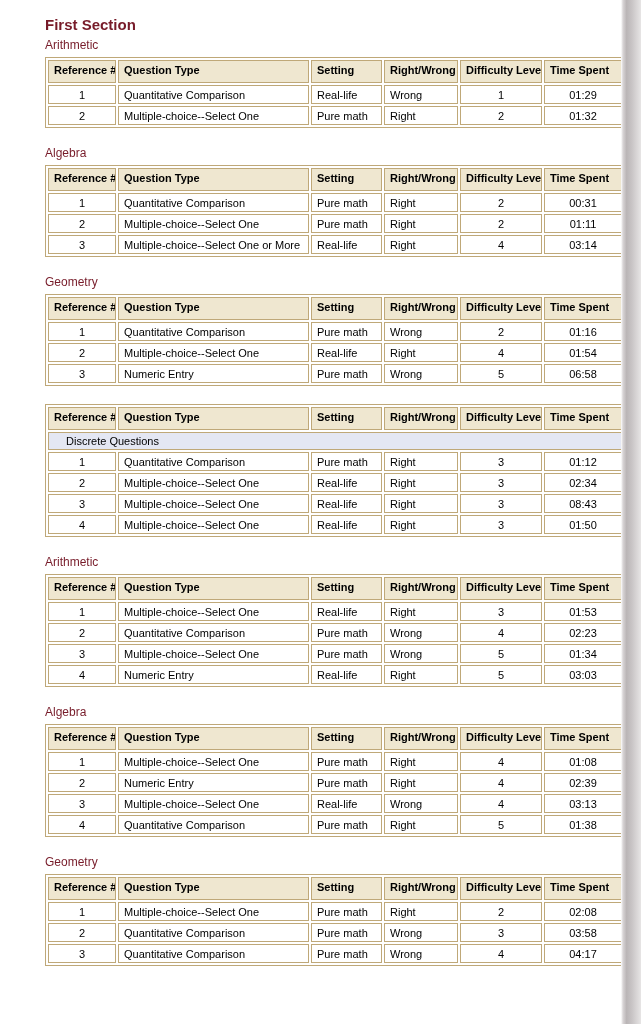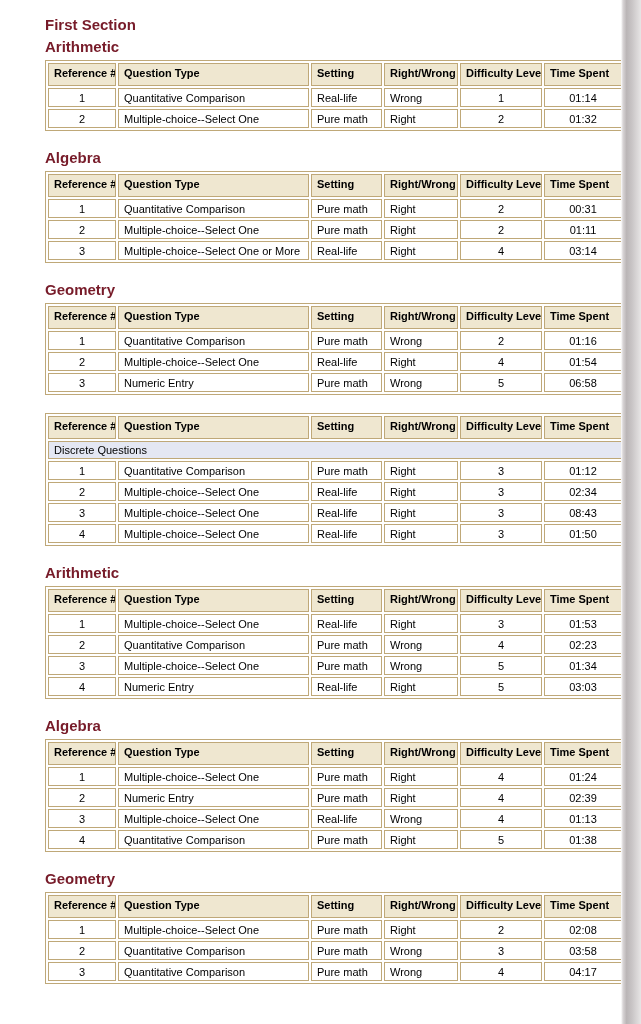--- a/index.html
+++ b/index.html
@@ -23,21 +23,21 @@
   .content{padding:16px 24px 0 45px;}
   .edge-shadow{
     position:absolute;top:0;right:0;width:20px;height:1024px;
     background:linear-gradient(to right,#ffffff 0%,#d8d4d5 10%,#bab5b6 28%,#c9c5c6 55%,#e7e5e5 100%);
   }
   .section-title{
     font-size:15px;font-weight:bold;color:var(--heading-color);
     margin:0 0 5px 0;letter-spacing:0;
   }
   .category-title{
-    font-size:15px;font-weight:bold;color:var(--heading-color);
+    font-size:12px;font-weight:normal;color:var(--heading-color);
     margin:0 0 5px 0;
   }
   .category{margin-bottom:18px;}
   table.results-table{
     width:572px;
     table-layout:fixed;
     border-collapse:separate;
     border-spacing:2px;
     background:var(--page-bg);
     border:1px solid var(--table-border);
@@ -65,21 +65,21 @@
     padding:3px 5px 2px 5px;
     height:18px;
     white-space:nowrap;
     overflow:hidden;
   }
   td.cell-reference,td.cell-difficulty,td.cell-time_spent{text-align:center;}
   td.group-cell{
     background:var(--group-row-bg);
     text-align:left;
     height:16px;
-    padding:2px 5px;
+    padding:2px 17px;
   }
 </style>
 </head>
 <body>
 
 <div class="page">
   <div class="content">
   <section class="report-section">
     <h1 class="section-title">First Section</h1>
     <div class="categories">
@@ -104,21 +104,21 @@
                   <th>Time Spent</th>
                 </tr>
       </thead>
       <tbody>
                 <tr>
                   <td class="cell-reference">1</td>
                   <td class="cell-question_type">Quantitative Comparison</td>
                   <td class="cell-setting">Real-life</td>
                   <td class="cell-right_wrong">Wrong</td>
                   <td class="cell-difficulty">1</td>
-                  <td class="cell-time_spent">01:14</td>
+                  <td class="cell-time_spent">01:29</td>
                 </tr>
                 <tr>
                   <td class="cell-reference">2</td>
                   <td class="cell-question_type">Multiple-choice--Select One</td>
                   <td class="cell-setting">Pure math</td>
                   <td class="cell-right_wrong">Right</td>
                   <td class="cell-difficulty">2</td>
                   <td class="cell-time_spent">01:32</td>
                 </tr>
               </tbody>
@@ -368,37 +368,37 @@
                   <th>Time Spent</th>
                 </tr>
       </thead>
       <tbody>
                 <tr>
                   <td class="cell-reference">1</td>
                   <td class="cell-question_type">Multiple-choice--Select One</td>
                   <td class="cell-setting">Pure math</td>
                   <td class="cell-right_wrong">Right</td>
                   <td class="cell-difficulty">4</td>
-                  <td class="cell-time_spent">01:24</td>
+                  <td class="cell-time_spent">01:08</td>
                 </tr>
                 <tr>
                   <td class="cell-reference">2</td>
                   <td class="cell-question_type">Numeric Entry</td>
                   <td class="cell-setting">Pure math</td>
                   <td class="cell-right_wrong">Right</td>
                   <td class="cell-difficulty">4</td>
                   <td class="cell-time_spent">02:39</td>
                 </tr>
                 <tr>
                   <td class="cell-reference">3</td>
                   <td class="cell-question_type">Multiple-choice--Select One</td>
                   <td class="cell-setting">Real-life</td>
                   <td class="cell-right_wrong">Wrong</td>
                   <td class="cell-difficulty">4</td>
-                  <td class="cell-time_spent">01:13</td>
+                  <td class="cell-time_spent">03:13</td>
                 </tr>
                 <tr>
                   <td class="cell-reference">4</td>
                   <td class="cell-question_type">Quantitative Comparison</td>
                   <td class="cell-setting">Pure math</td>
                   <td class="cell-right_wrong">Right</td>
                   <td class="cell-difficulty">5</td>
                   <td class="cell-time_spent">01:38</td>
                 </tr>
               </tbody>

